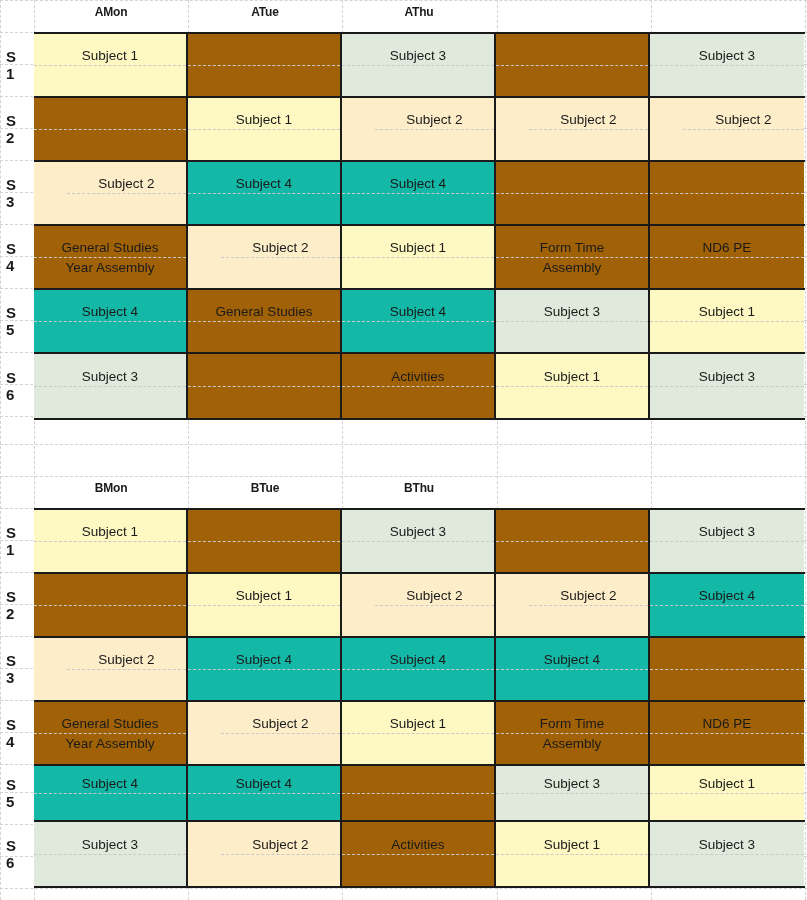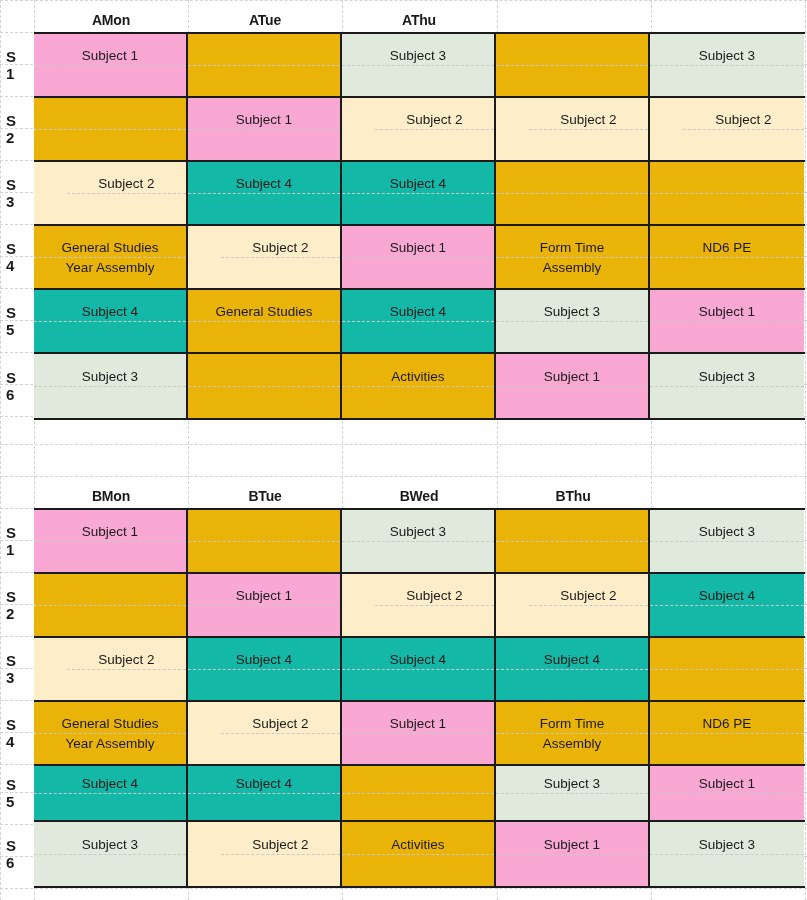--- a/index.html
+++ b/index.html
@@ -59,23 +59,23 @@
   }
   .tt-head .rowlabel-spacer {
     width: 34px;
     flex: 0 0 34px;
   }
   .tt-head .day {
     flex: 0 0 154px;
     width: 154px;
     text-align: center;
     font-weight: bold;
-    font-size: 14px;
+    font-size: 12px;
     line-height: 16px;
-    padding-bottom: 4px;
+    padding-bottom: 12px;
     letter-spacing: -0.2px;
   }
 
   
   .tt-body {
     display: flex;
     flex-direction: column;
     border-top: 2px solid #1a1a1a;
     border-bottom: 2px solid #1a1a1a;
     margin-left: 34px;
@@ -135,25 +135,25 @@
     padding: 0 3px 2px 3px;
     white-space: nowrap;
   }
   .half.lower {
     align-items: flex-start;
     padding: 2px 3px 0 3px;
     border-top: 1px dashed #c9c9c9;
   }
 
   
-  .c-blue   { background: #f9a8d4; }
+  .c-blue   { background: #fef9c3; }
   .c-green  { background: #dfeadc; }
   .c-yellow { background: #fdeec9; padding-left: 33px; }
   .c-pink   { background: #14b8a6; }
-  .c-white  { background: #eab308; }
+  .c-white  { background: #a16207; }
 </style>
 </head>
 <body>
 
 <div class="sheet-grid" id="sheet-grid">
     <div class="vline" style="left: 0px;"></div>
     <div class="vline" style="left: 34px;"></div>
     <div class="vline" style="left: 188px;"></div>
     <div class="vline" style="left: 342px;"></div>
     <div class="vline" style="left: 497px;"></div>
@@ -355,21 +355,20 @@
             <div class="half lower"></div>
           </div>
         </div>
       </div>
     </div>
     <div class="timetable" style="top: 476px;">
       <div class="tt-head">
         <div class="rowlabel-spacer"></div>
         <div class="day">BMon</div>
         <div class="day">BTue</div>
-        <div class="day">BWed</div>
         <div class="day">BThu</div>
       </div>
       <div class="tt-body">
         <div class="tt-row" style="height: 64px;">
           <div class="rowlabel">
             <span>S</span>
             <span>1</span>
           </div>
           <div class="cell c-blue">
             <div class="half upper">Subject 1</div>

